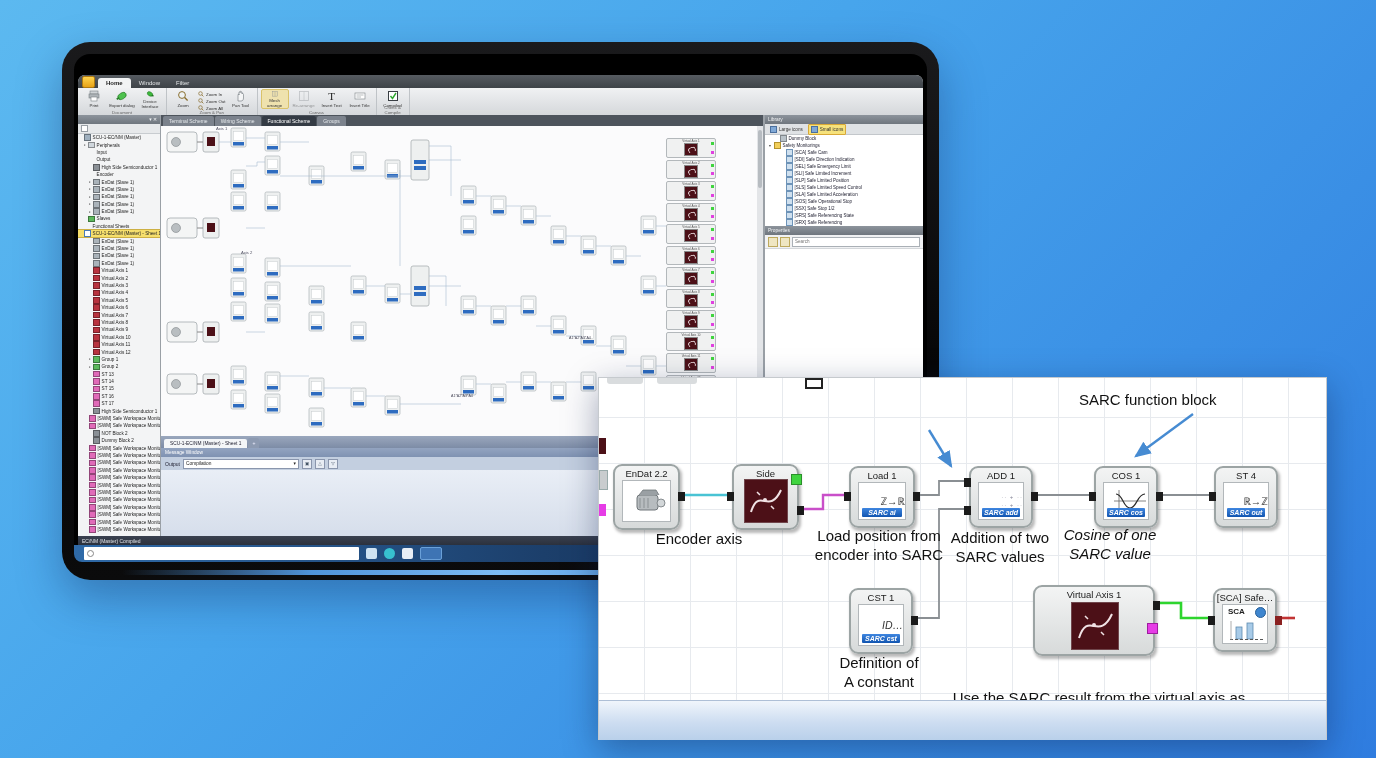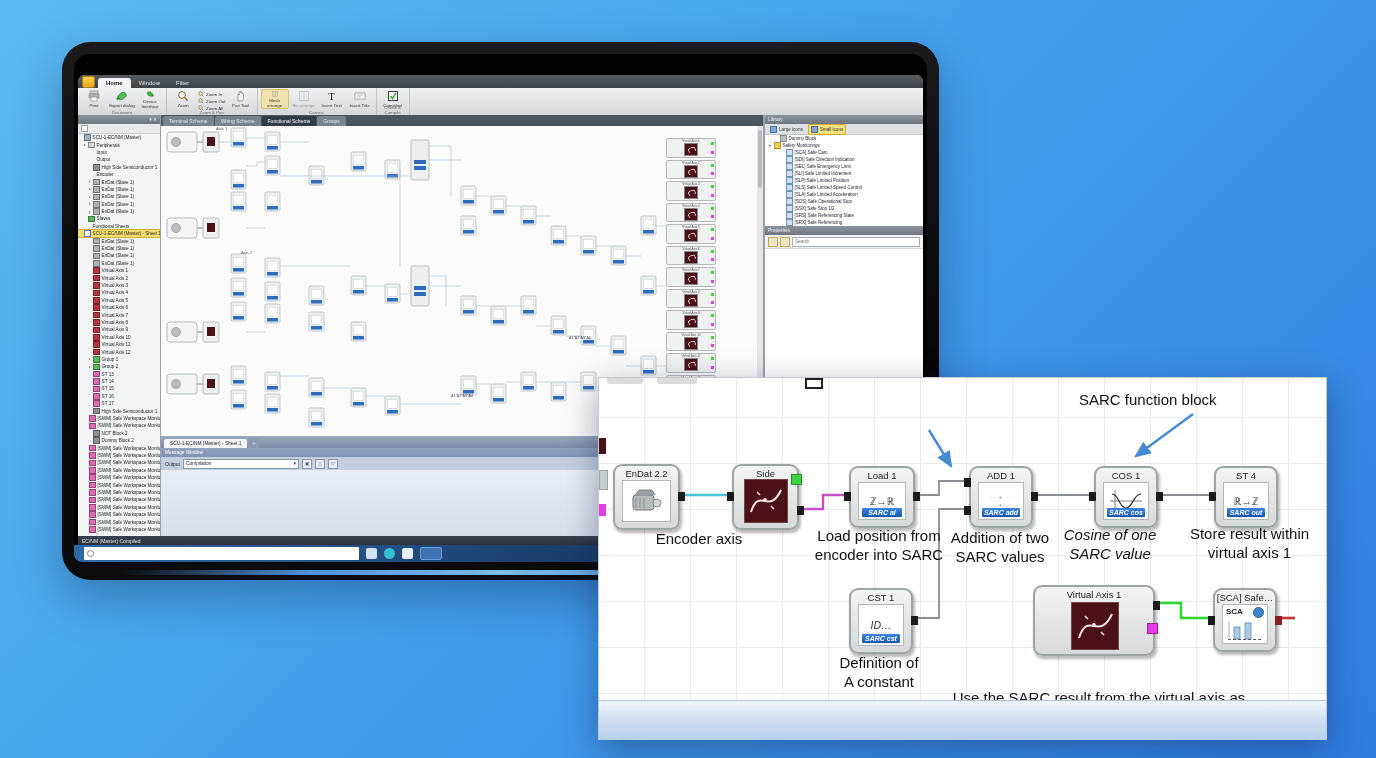--- a/index.html
+++ b/index.html
@@ -124,21 +124,21 @@
       repeating-linear-gradient(90deg,transparent,transparent 45px,#e7eaee 45px,#e7eaee 46px);}
   .inset-band{position:absolute;left:0;right:0;top:322px;height:39px;
     background:linear-gradient(180deg,#f0f5fb,#cdddf1 55%,#b9d0ea);border-top:1px solid #aebfd6;}
   .frag{position:absolute;}
   .note{position:absolute;font-size:15px;color:#111;white-space:pre-line;line-height:1.3;}
   .cap{position:absolute;font-size:15px;color:#111;text-align:center;white-space:pre-line;line-height:1.25;}
   .blk{position:absolute;border:2px solid #9ca4a4;border-radius:9px;
     background:linear-gradient(180deg,#f3f4f4,#d7dada);box-shadow:1.5px 2.5px 3px rgba(0,0,0,.28);}
   .bt{position:absolute;top:2px;left:0;right:0;text-align:center;font-size:9.5px;color:#1a1a1a;white-space:nowrap;overflow:hidden;}
   .ic{position:absolute;left:7px;right:7px;top:14px;bottom:6px;background:#fff;border:1px solid #b2b7ba;
-    display:flex;align-items:center;justify-content:center;overflow:hidden;}
+    display:flex;align-items:center;justify-content:flex-end;overflow:hidden;}
   .badge{position:absolute;left:3px;right:3px;bottom:2px;font-size:7px;font-style:italic;font-weight:bold;
     background:linear-gradient(#3f86e0,#1155b0);color:#fff;text-align:center;border-radius:1px;line-height:1.3;}
   .tabc{position:absolute;width:7px;height:9px;background:#1b1b1b;}
   .map-txt{font-size:10.5px;color:#333;}
   .addtxt{font-size:6px;color:#889;line-height:1.4;letter-spacing:1px;text-align:center;}
   .axim{position:absolute;background:#4c1017;border:1px solid #70464c;}
   .gsq{position:absolute;width:9px;height:9px;background:#3fd43f;border:1px solid #2a8f2a;}
   .msq{position:absolute;width:9px;height:9px;background:#e63ce6;border:1px solid #9e1d9e;}
   svg.wires{position:absolute;left:0;top:0;}
 </style>
@@ -1085,22 +1085,20 @@
       <div class="tabc" style="right:-7px;top:26px;background:#8a2020;"></div>
     </div>
 
     <div class="cap" style="left:20px;top:152px;width:160px;">Encoder axis</div>
     <div class="cap" style="left:205px;top:149px;width:150px;">Load position from
 encoder into SARC</div>
     <div class="cap" style="left:338px;top:151px;width:126px;">Addition of two
 SARC values</div>
     <div class="cap" style="left:448px;top:148px;width:126px;font-style:italic;">Cosine of one
 SARC value</div>
-    <div class="cap" style="left:578px;top:147px;width:145px;">Store result within
-virtual axis 1</div>
     <div class="cap" style="left:212px;top:276px;width:136px;text-align:center;">Definition of
 A constant</div>
     <div class="cap" style="left:288px;top:279px;width:424px;margin-top:32px;">Use the SARC result from the virtual axis as
 input for a safety monitoring function (SCA)</div>
 
     <div class="inset-band"></div>
   </div>
 </div>
 
 </body></html>

